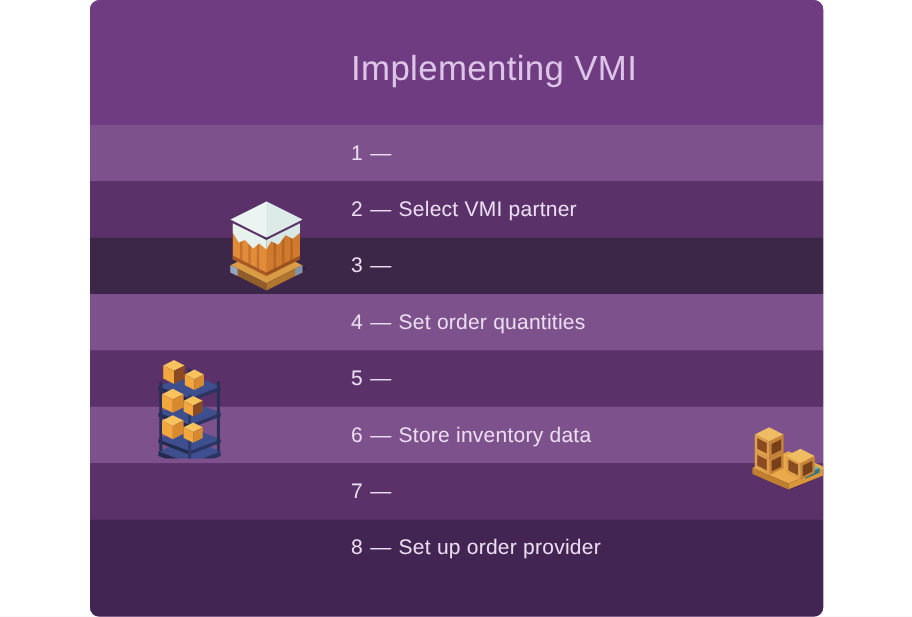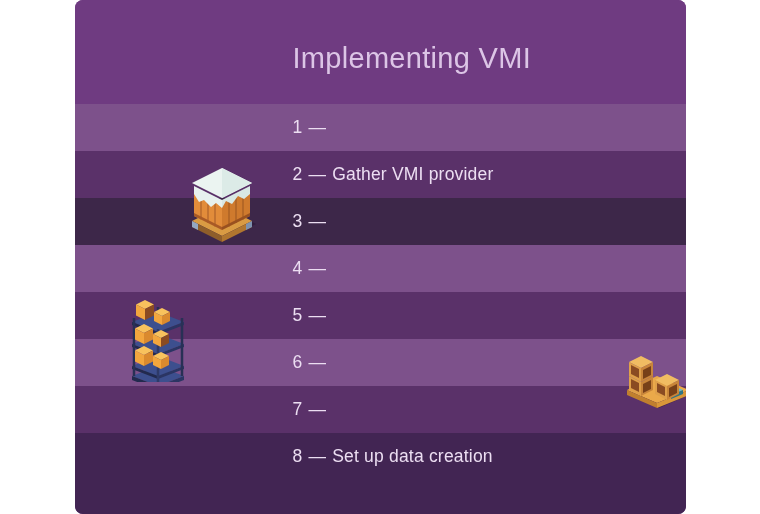--- a/index.html
+++ b/index.html
@@ -42,27 +42,27 @@
 <body>
 
 <div class="stage">
 
   <div class="header">
     <h1 class="title">Implementing VMI</h1>
   </div>
 
   <div class="rows">
     <div class="row" style="background: rgb(125, 81, 139);"><span class="num">1</span><span class="dash">—</span></div>
-    <div class="row" style="background: rgb(90, 49, 105);"><span class="num">2</span><span class="dash">—</span><span class="lbl">Gather VMI provider</span></div>
+    <div class="row" style="background: rgb(90, 49, 105);"><span class="num">2</span><span class="dash">—</span><span class="lbl">Select VMI partner</span></div>
     <div class="row" style="background: rgb(61, 39, 73);"><span class="num">3</span><span class="dash">—</span></div>
-    <div class="row" style="background: rgb(125, 81, 139);"><span class="num">4</span><span class="dash">—</span></div>
+    <div class="row" style="background: rgb(125, 81, 139);"><span class="num">4</span><span class="dash">—</span><span class="lbl">Set order quantities</span></div>
     <div class="row" style="background: rgb(90, 49, 105);"><span class="num">5</span><span class="dash">—</span></div>
-    <div class="row" style="background: rgb(125, 81, 139);"><span class="num">6</span><span class="dash">—</span></div>
+    <div class="row" style="background: rgb(125, 81, 139);"><span class="num">6</span><span class="dash">—</span><span class="lbl">Store inventory data</span></div>
     <div class="row" style="background: rgb(90, 49, 105);"><span class="num">7</span><span class="dash">—</span></div>
-    <div class="row" style="background: rgb(66, 37, 83);"><span class="num">8</span><span class="dash">—</span><span class="lbl">Set up data creation</span></div>
+    <div class="row" style="background: rgb(66, 37, 83);"><span class="num">8</span><span class="dash">—</span><span class="lbl">Set up order provider</span></div>
   </div>
 
   <div class="footer"></div>
 
   <svg class="illo" style="left:111px;top:166px" width="70" height="78" viewBox="0 0 70 78" aria-hidden="true">
     <polygon points="34,68 62,54 70,58 42,72" fill="rgba(28,12,40,0.35)"></polygon>
     <polygon points="6,55 36,70 66,55 36,40" fill="#d99b43"></polygon>
     <polygon points="6,55 36,70 36,76 6,61" fill="#8f5e2a"></polygon>
     <polygon points="36,70 66,55 66,61 36,76" fill="#b0762f"></polygon>
     <polygon points="6,55 12,58 12,64 6,61" fill="#93a7c2"></polygon>

